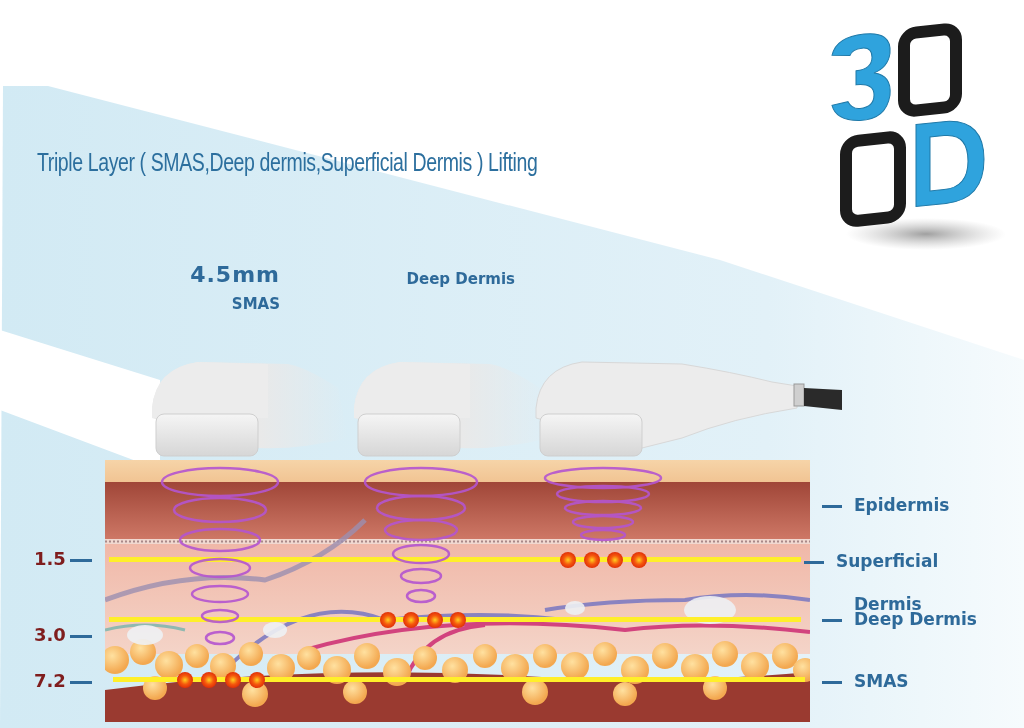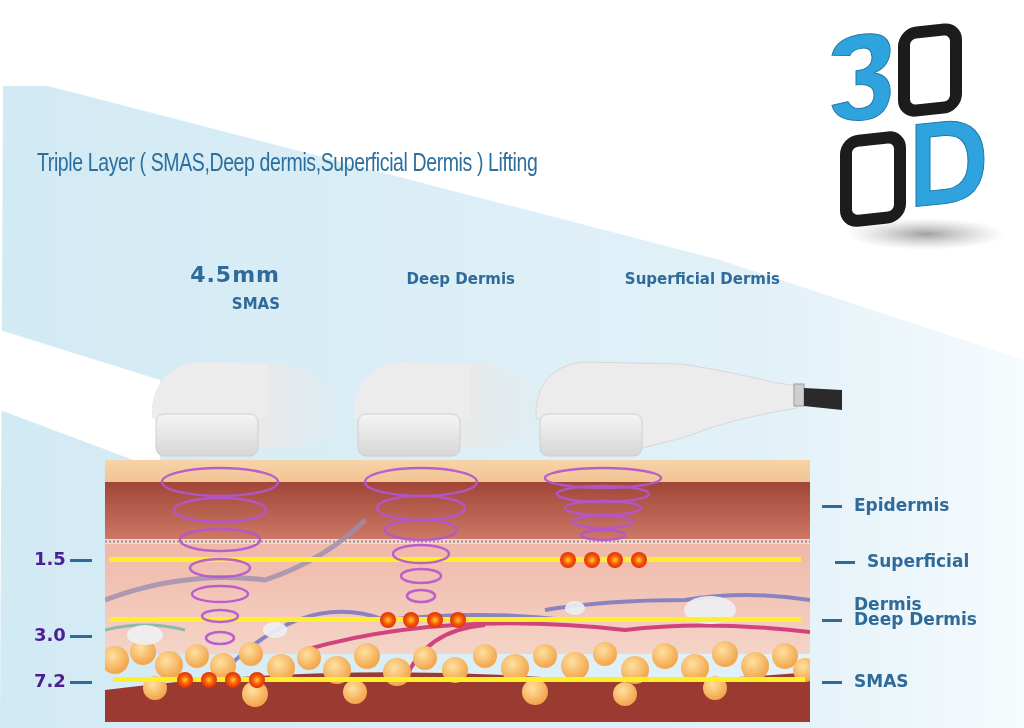--- a/index.html
+++ b/index.html
@@ -7,21 +7,21 @@
     .bg-svg{position:absolute;left:0;top:0;width:1024px;height:728px;}
     .title{position:absolute;left:37px;top:148px;font-family:"Liberation Sans Narrow","Liberation Sans",sans-serif;font-size:25px;color:#2c6f9e;letter-spacing:-0.5px;transform:scaleX(0.78);transform-origin:left center;white-space:nowrap;}
     .logo{position:absolute;left:826px;top:12px;width:190px;height:245px;}
     .depth-col{position:absolute;text-align:right;color:#2e6a9a;font-weight:bold;}
     .depth-col .mm{font-size:22px;letter-spacing:1px;font-family:"DejaVu Sans",sans-serif;}
     .depth-col .lbl{font-size:15px;margin-top:8px;font-family:"DejaVu Sans",sans-serif;}
     .handpiece{position:absolute;}
     .skin{position:absolute;left:105px;top:460px;width:705px;height:262px;}
     .layer-label{position:absolute;color:#2e6a9a;font-weight:bold;font-family:"DejaVu Sans",sans-serif;font-size:17px;line-height:17px;}
     .layer-label .dash{display:inline-block;width:20px;height:3px;background:#2e6a9a;vertical-align:middle;margin-right:12px;}
-    .depth-tick{position:absolute;color:#4c1d95;font-weight:bold;font-family:"DejaVu Sans",sans-serif;font-size:18px;}
+    .depth-tick{position:absolute;color:#7f1d1d;font-weight:bold;font-family:"DejaVu Sans",sans-serif;font-size:18px;}
     .depth-tick .dash{display:inline-block;width:22px;height:3px;background:#2e6a9a;vertical-align:middle;margin-left:4px;}
   </style>
 </head>
 <body>
 
 <svg class="bg-svg" viewBox="0 0 1024 728">
   <defs>
     <linearGradient id="bgfade" x1="0" y1="0" x2="1" y2="0">
       <stop offset="0" stop-color="#d2eaf4"></stop>
       <stop offset="0.75" stop-color="#e2f1f8"></stop>
@@ -56,21 +56,20 @@
 </svg>
 
 <div class="depth-col" style="left:160px;top:262px;width:120px;">
   <div class="mm">4.5mm</div>
   <div class="lbl">SMAS</div>
 </div>
 <div class="depth-col" style="left:365px;top:262px;width:150px;">
   <div class="lbl">Deep Dermis</div>
 </div>
 <div class="depth-col" style="left:570px;top:262px;width:210px;">
-  <div class="lbl">Superficial Dermis</div>
 </div>
 
 <svg class="handpiece" style="left:148px;top:358px;" width="220" height="102" viewBox="0 0 220 102">
   <defs>
     <linearGradient id="hpG" x1="0" y1="0" x2="0" y2="1">
         <stop offset="0" stop-color="#f5f5f5"></stop>
         <stop offset="1" stop-color="#d6d6d6"></stop>
       </linearGradient>
     <linearGradient id="hpFade" x1="0" y1="0" x2="1" y2="0">
         <stop offset="0.55" stop-color="#e9e9e9"></stop>
@@ -220,21 +219,21 @@
       <ellipse cx="498" cy="34" rx="46" ry="8"></ellipse>
       <ellipse cx="498" cy="48" rx="38" ry="7"></ellipse>
     <ellipse cx="498" cy="62" rx="30" ry="6"></ellipse>
       <ellipse cx="498" cy="75" rx="22" ry="5"></ellipse>
   </g>
 </svg>
 
 <div class="layer-label" style="left:822px;top:497px;">
   <span class="dash"></span><span>Epidermis</span>
 </div>
-<div class="layer-label" style="left:835px;top:553px;">
+<div class="layer-label" style="left:804px;top:553px;">
   <span class="dash"></span><span>Superficial</span>
 </div>
 <div class="layer-label" style="left:854px;top:571px;margin-top:25px;">
   <span>Dermis</span>
 </div>
 <div class="layer-label" style="left:822px;top:611px;">
   <span class="dash"></span><span>Deep Dermis</span>
 </div>
 <div class="layer-label" style="left:822px;top:673px;">
   <span class="dash"></span><span>SMAS</span>

